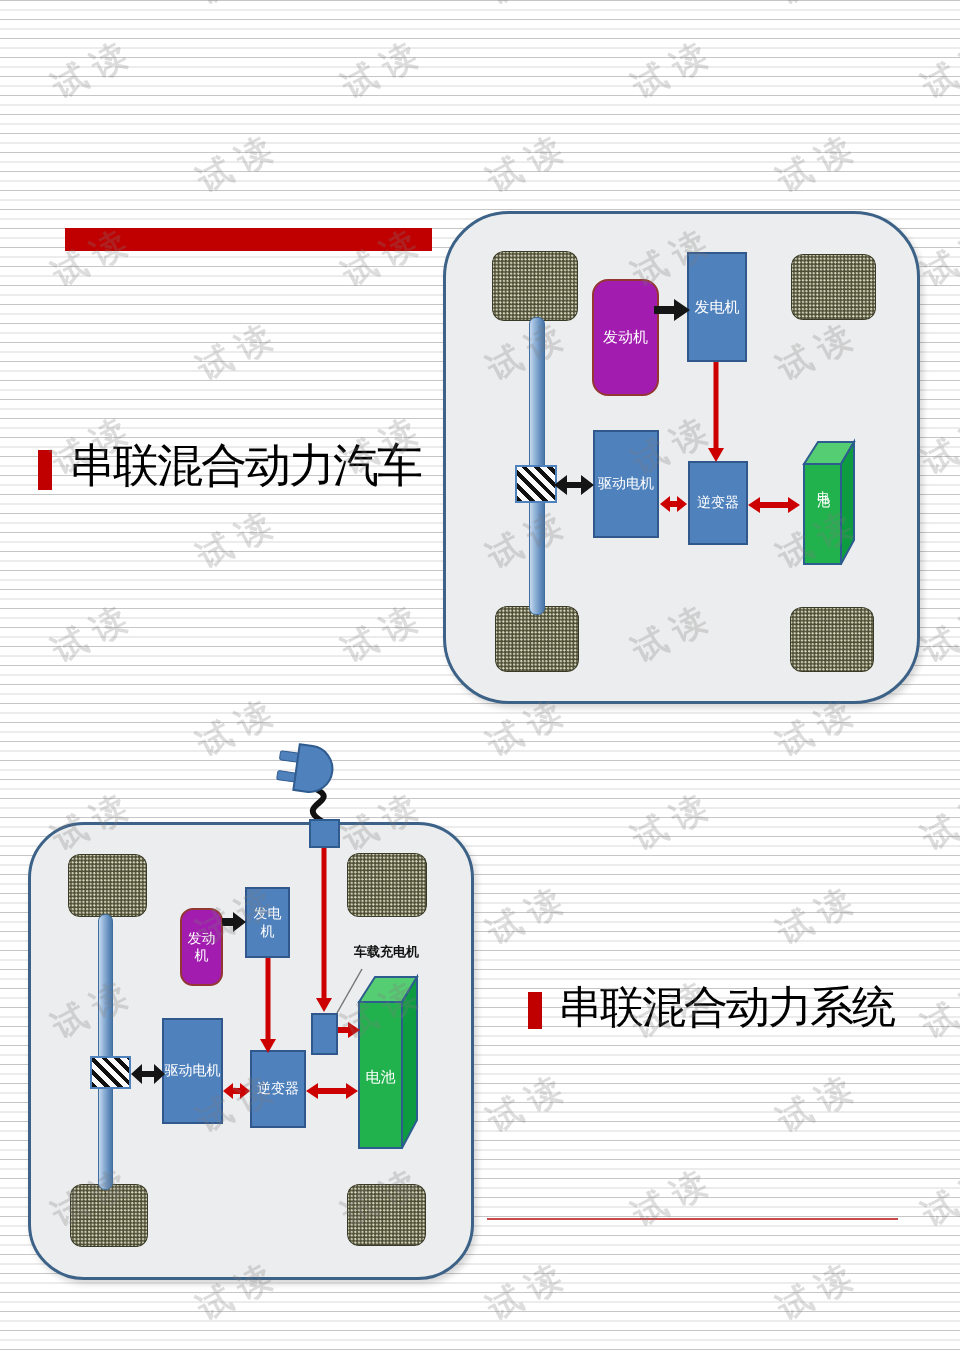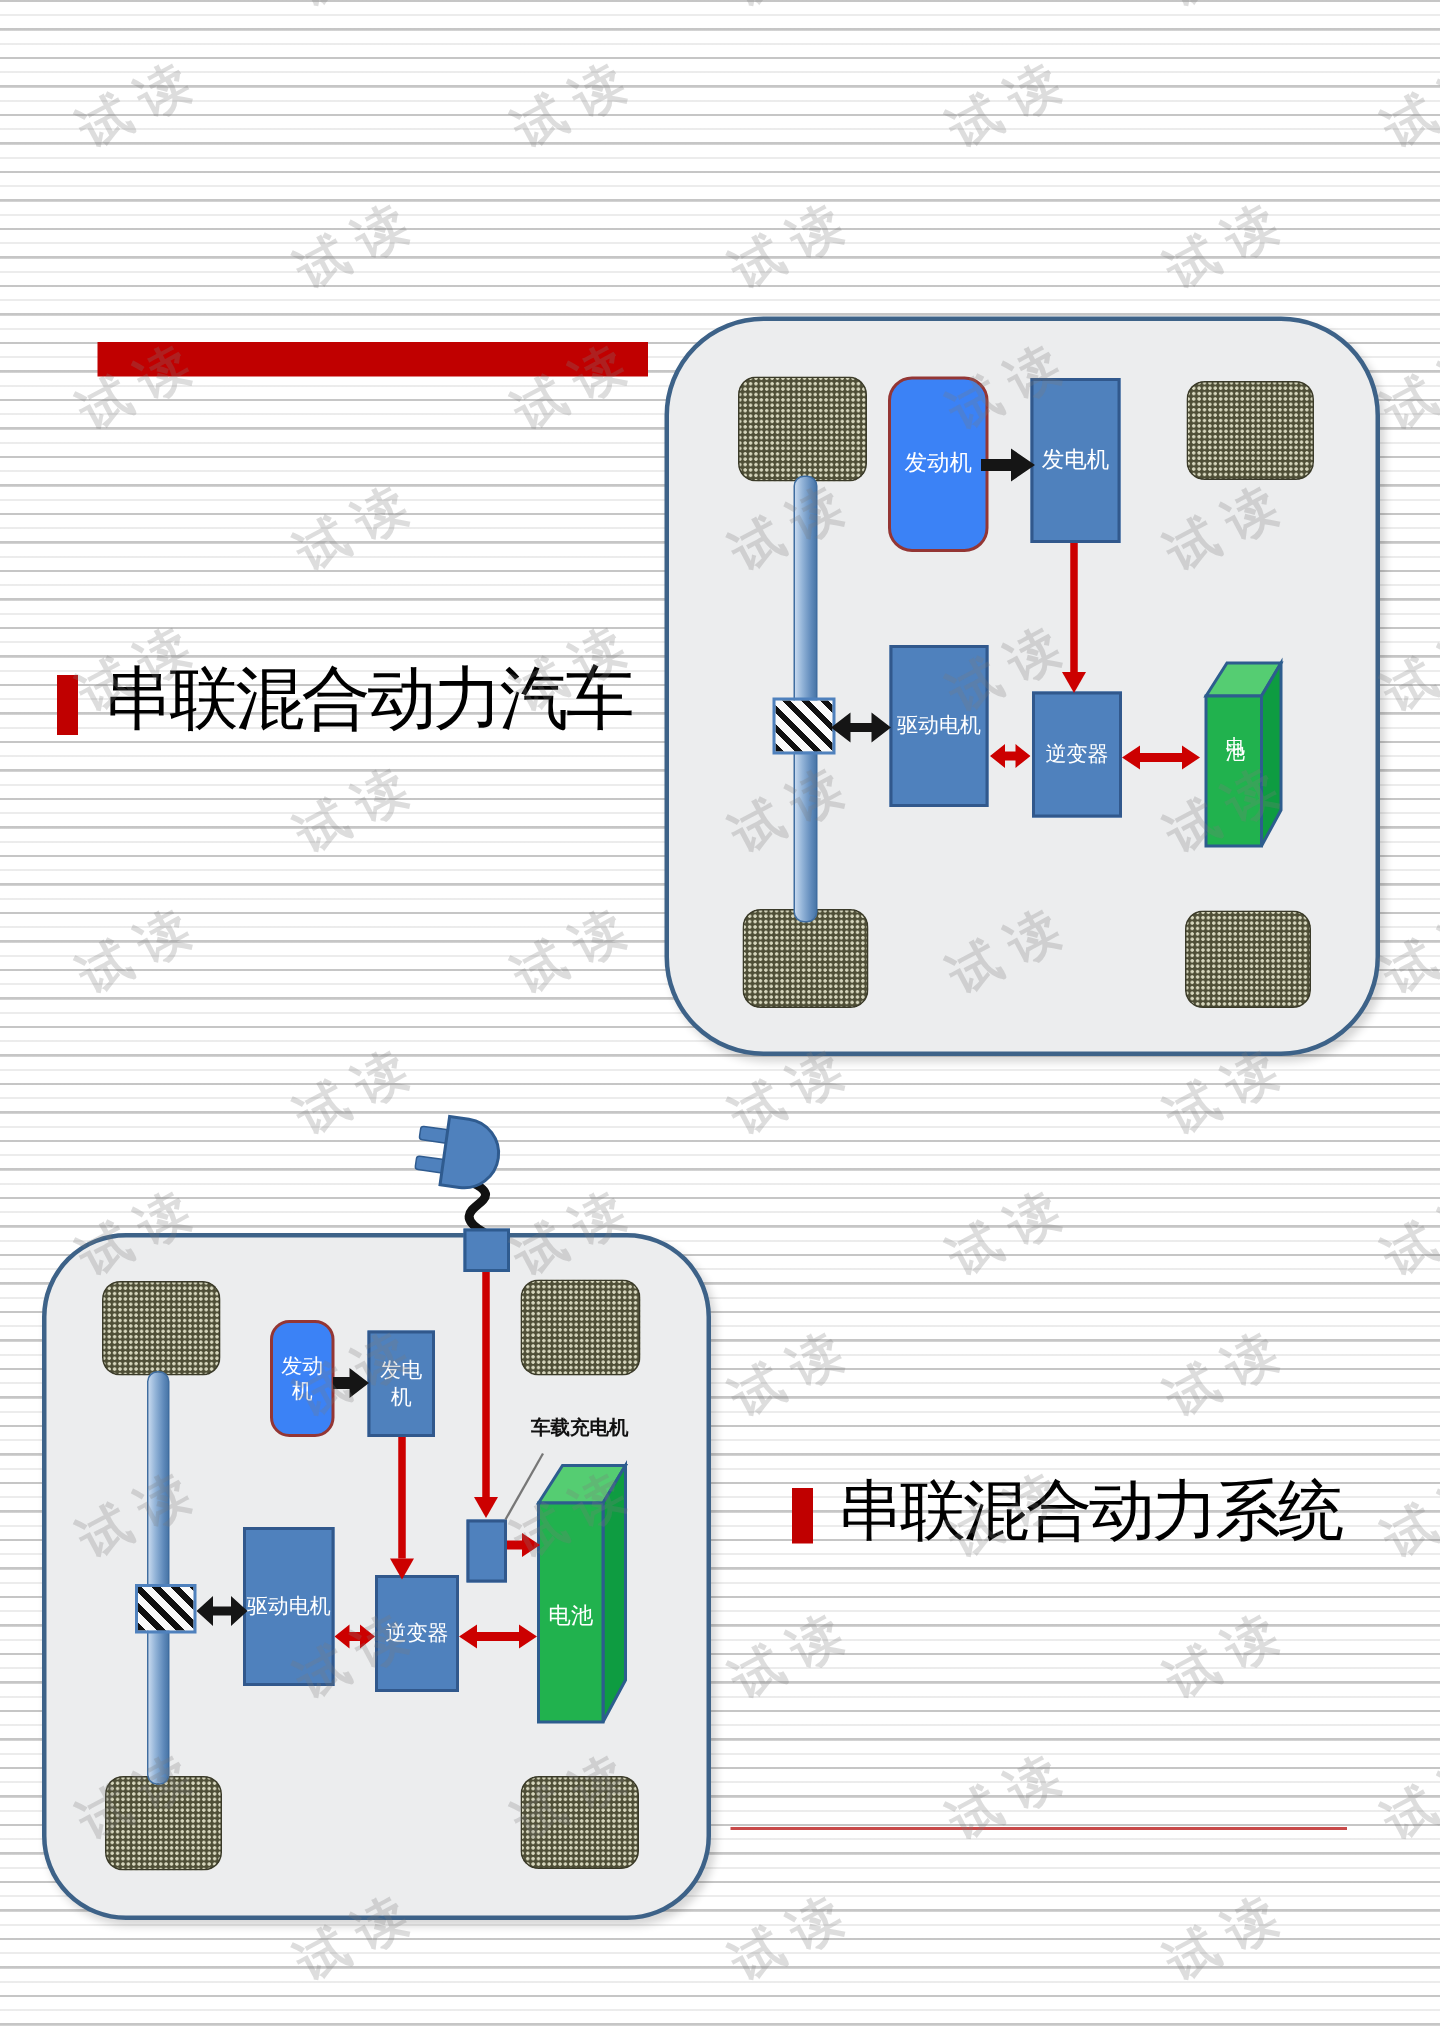--- a/index.html
+++ b/index.html
@@ -30,22 +30,22 @@
 
   
   .wheel{background-color:#4e4e36;
     background-image:radial-gradient(circle at 1.2px 1.2px,#d8d8bf 0.9px,rgba(0,0,0,0) 1.35px);
     background-size:3.6px 3.6px;border-radius:12px;box-shadow:inset 0 0 0 1px #3a3a29;}
   .axle{background:linear-gradient(90deg,#c6d8ee 0%,#93b4d8 35%,#5e89ba 78%,#4a77a8 100%);
     border:1px solid #3f6da0;border-radius:7px;}
   .hatch{background:repeating-linear-gradient(45deg,#101010 0 4px,#fafafa 4px 9px);border:2px solid #4F81BD;}
   .bbox{background:#4F81BD;border:2px solid #31588C;color:#fff;display:flex;align-items:center;
     justify-content:center;text-align:center;line-height:1.25;}
-  .rbox{background:#3b82f6;border:2px solid #943634;color:#fff;display:flex;align-items:center;
-    justify-content:center;text-align:center;line-height:1.25;}
+  .rbox{background:#a21caf;border:2px solid #943634;color:#fff;display:flex;align-items:center;
+    justify-content:center;text-align:center;line-height:1.25;margin-top:28px;}
   .fz15{font-size:15px;} .fz14{font-size:14px;}
   svg{display:block;}
 
   
   #d1-wtl{left:46px;top:37px;width:86px;height:70px;}
   #d1-wtr{left:345px;top:40px;width:85px;height:66px;}
   #d1-wbl{left:49px;top:392px;width:84px;height:66px;}
   #d1-wbr{left:344px;top:393px;width:84px;height:65px;}
   #d1-axle{left:83px;top:103px;width:16px;height:298px;}
   #d1-hatch{left:69px;top:251px;width:42px;height:38px;}

